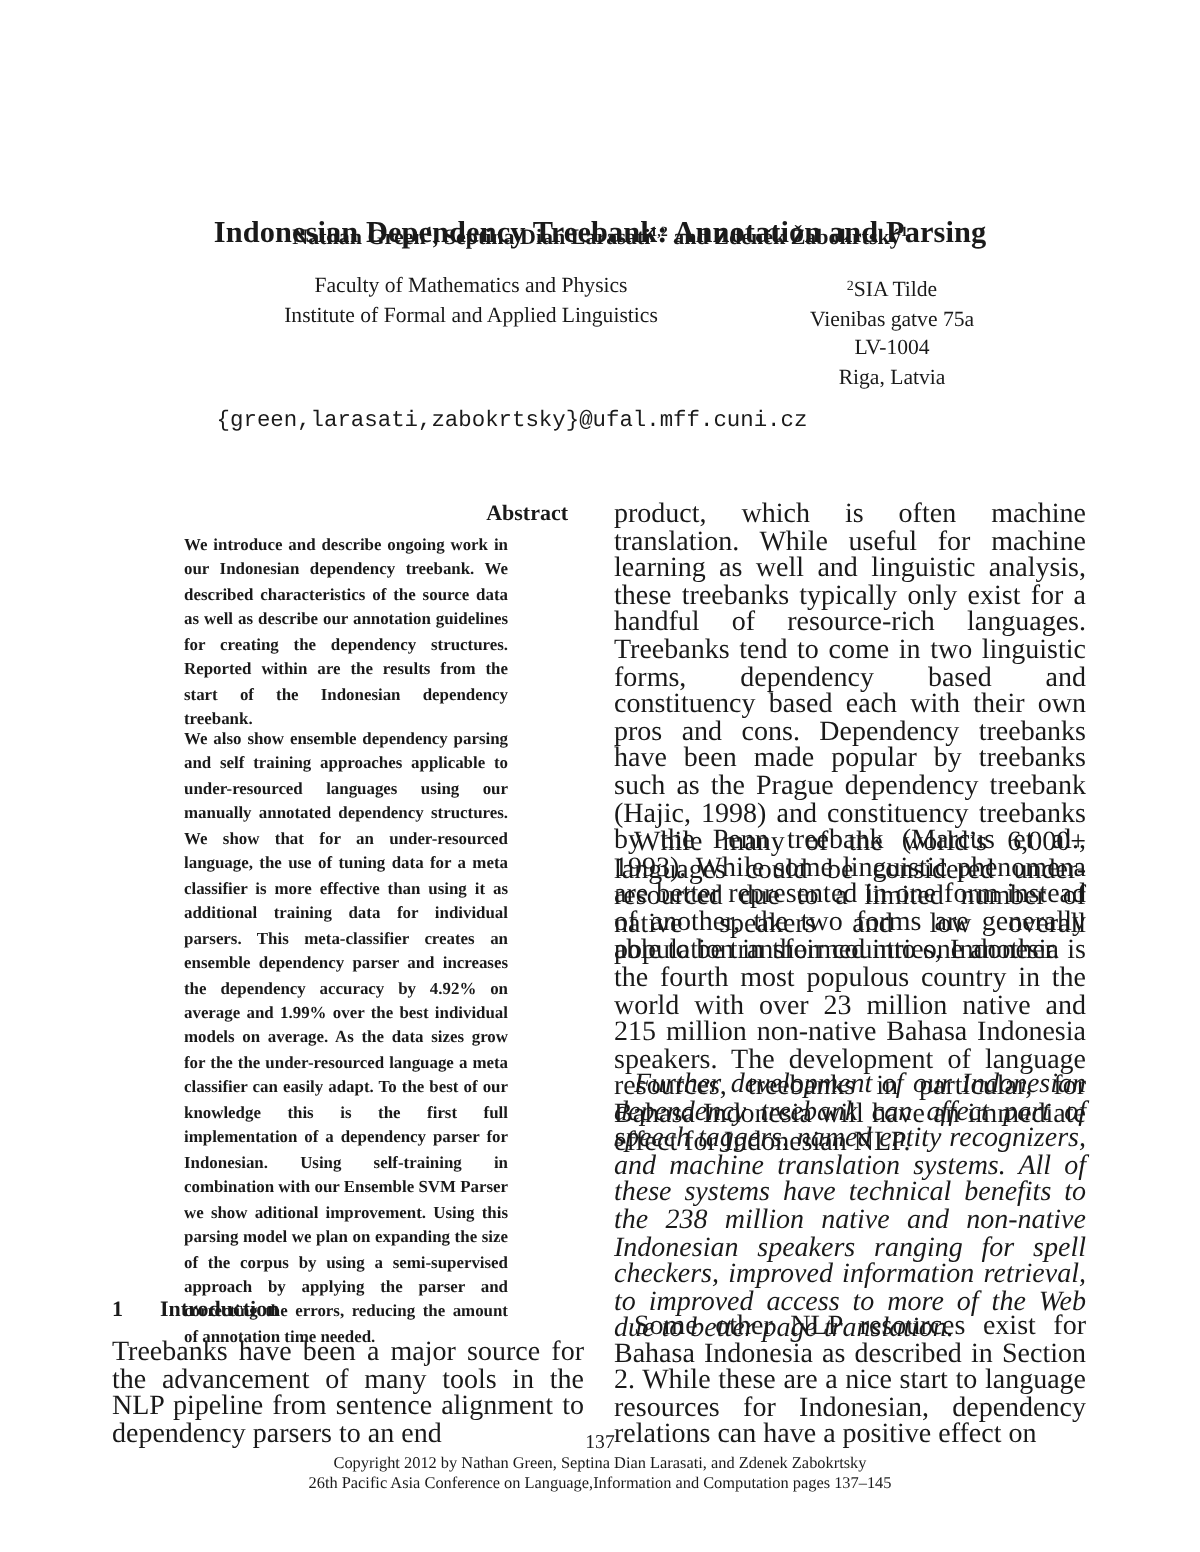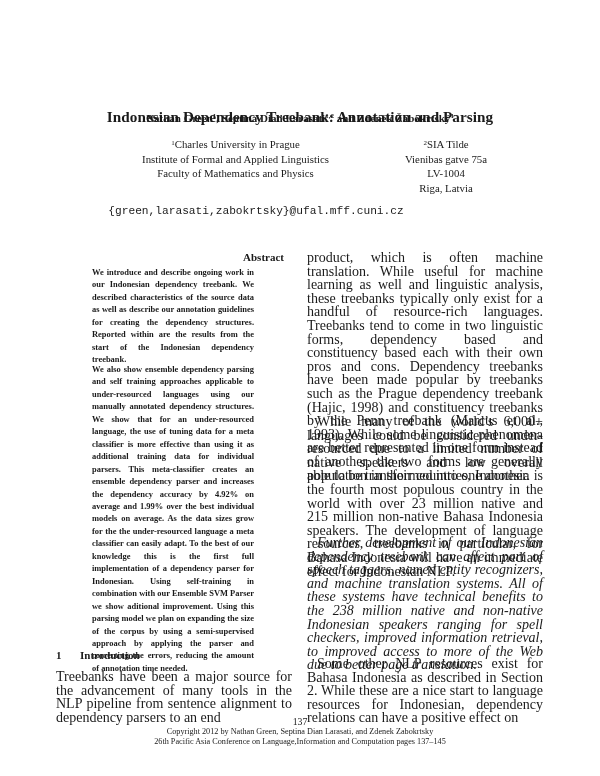--- a/index.html
+++ b/index.html
@@ -59,23 +59,22 @@
 </head>
 <body>
 
 <div class="title">Indonesian Dependency Treebank: Annotation and Parsing</div>
 
 <div class="authors">
   <span>Nathan Green</span><sup>1</sup><span>, </span><span>Septina Dian Larasati</span><sup>1,2</sup><span> and </span><span>Zdeněk Žabokrtský</span><sup>1</sup>
 </div>
 
 <div class="affil affil1">
-  <div><sup>1</sup><span>Charles University in Prague</span></div>
+  <div>Faculty of Mathematics and Physics</div>
   <div>Institute of Formal and Applied Linguistics</div>
-  <div>Faculty of Mathematics and Physics</div>
 </div>
 
 <div class="affil affil2">
   <div><sup>2</sup><span>SIA Tilde</span></div>
   <div>Vienibas gatve 75a</div>
   <div>LV-1004</div>
   <div>Riga, Latvia</div>
 </div>
 
 <div class="email">{green,larasati,zabokrtsky}@ufal.mff.cuni.cz</div>

